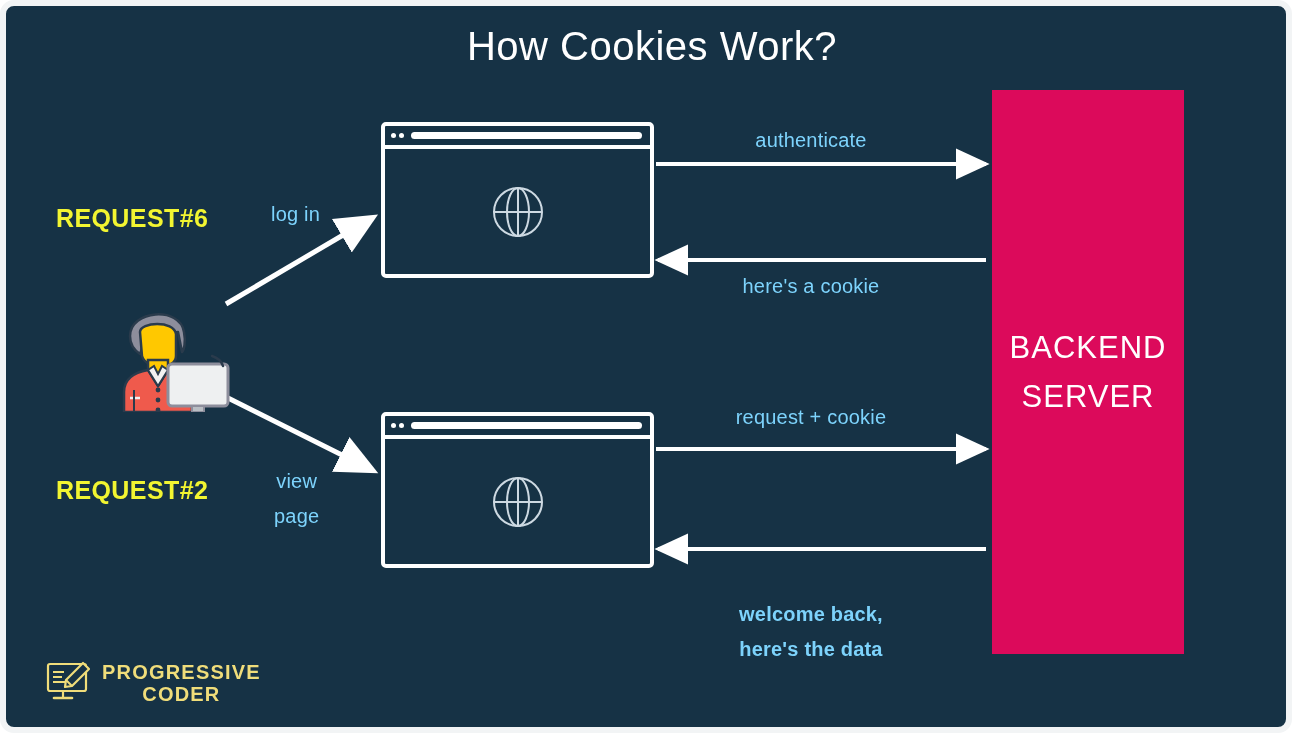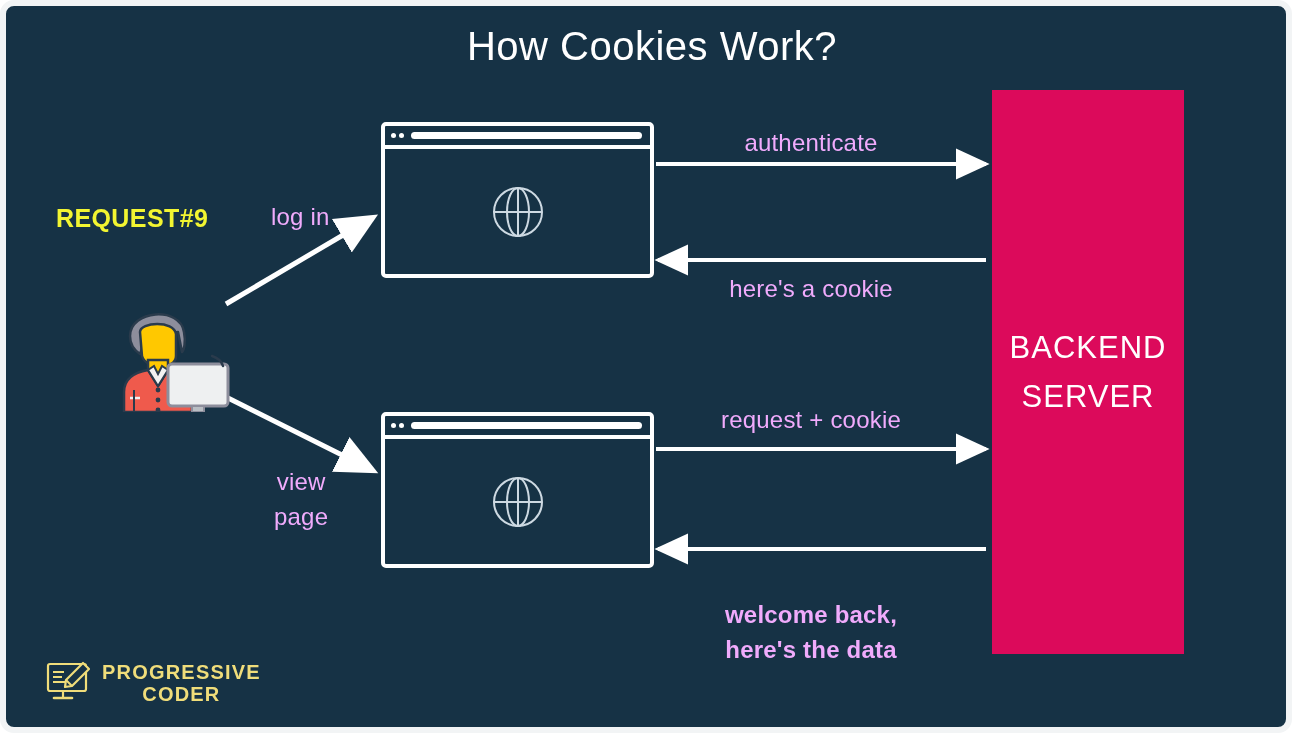--- a/index.html
+++ b/index.html
@@ -56,22 +56,22 @@
   .req-label {
     color: #f2f531;
     font-size: 25px;
     font-weight: bold;
     letter-spacing: 0.4px;
   }
   #request-1-label { left: 50px; top: 198px; }
   #request-2-label { left: 50px; top: 470px; }
 
   .edge-label {
-    font-size: 24px;
-    color: #f0abfc;
+    font-size: 20px;
+    color: #7dd3fc;
     text-align: center;
   }
   #login-label      { left: 265px; top: 197px; }
   #viewpage-label   { left: 268px; top: 458px; line-height: 35px; text-align: center; }
   #authenticate-label { left: 640px; top: 123px; width: 330px; }
   #cookie-label       { left: 640px; top: 269px; width: 330px; }
   #request-cookie-label { left: 640px; top: 400px; width: 330px; }
   #welcome-label      { left: 640px; top: 591px; width: 330px; line-height: 35px; font-weight: bold; }
 
   
@@ -195,21 +195,22 @@
 
     <line x1="980" y1="254" x2="652" y2="254" stroke="#ffffff" stroke-width="4" marker-end="url(#arrow-left)"></line>
 
     <line x1="650" y1="443" x2="980" y2="443" stroke="#ffffff" stroke-width="4" marker-end="url(#arrow-right)"></line>
 
     <line x1="980" y1="543" x2="652" y2="543" stroke="#ffffff" stroke-width="4" marker-end="url(#arrow-left)"></line>
   </svg>
 
   <div class="txt" id="page-title">How Cookies Work?</div>
 
-  <div class="txt req-label" id="request-1-label">REQUEST#9</div>
+  <div class="txt req-label" id="request-1-label">REQUEST#6</div>
+  <div class="txt req-label" id="request-2-label">REQUEST#2</div>
 
   <div class="txt edge-label" id="login-label">log in</div>
 
   <div class="txt edge-label" id="viewpage-label"><span>view</span><br><span>page</span></div>
 
   <div class="txt edge-label" id="authenticate-label">authenticate</div>
 
   <div class="txt edge-label" id="request-cookie-label">request + cookie</div>
 
   <div class="txt edge-label" id="cookie-label">here's a cookie</div>

